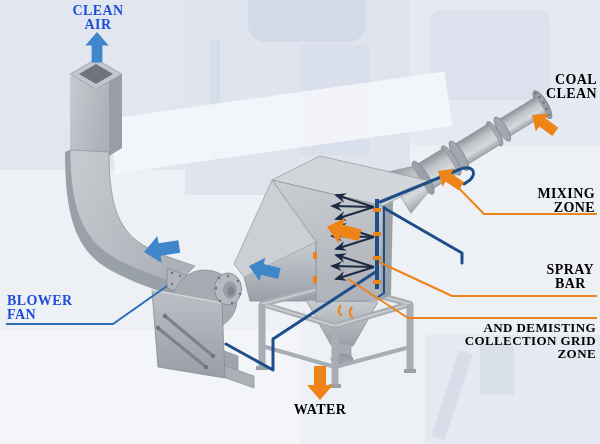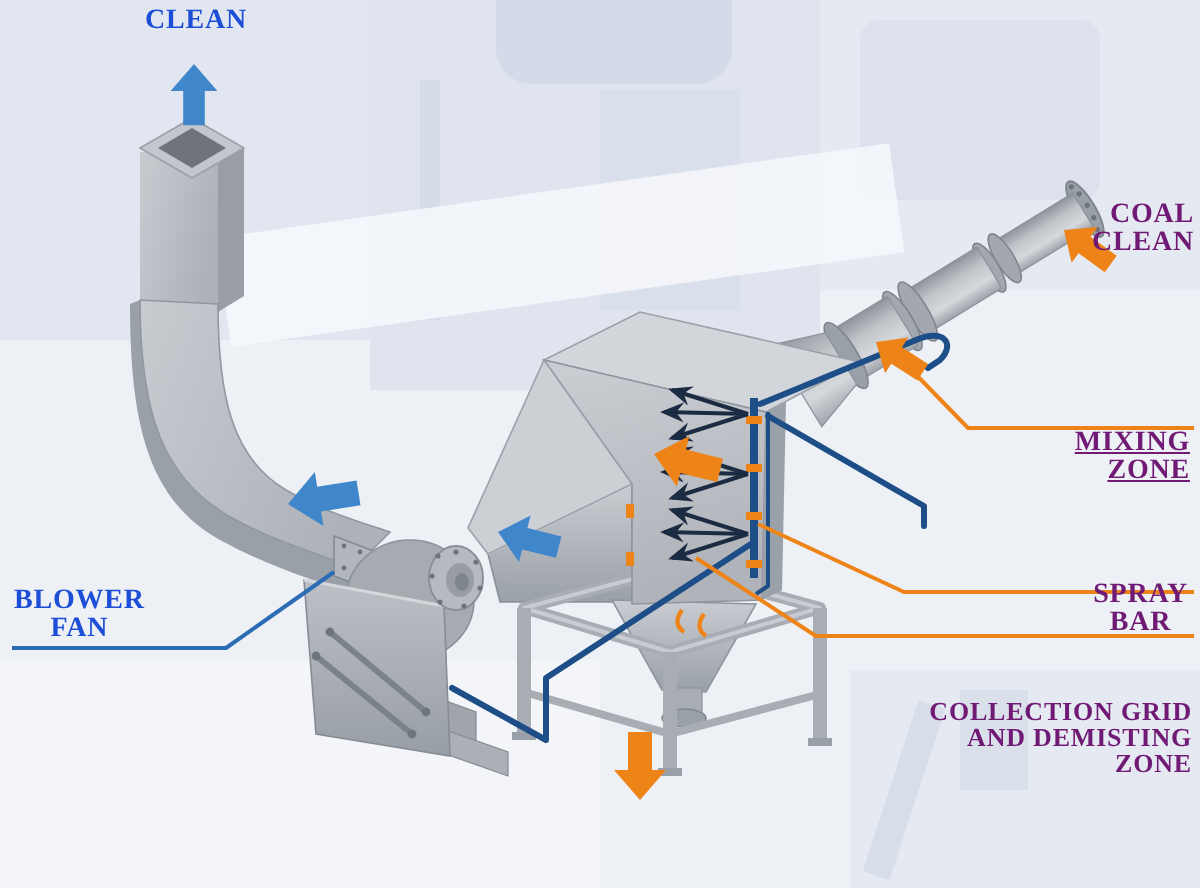--- a/index.html
+++ b/index.html
@@ -1,23 +1,23 @@
 <!DOCTYPE html>
 <html><head>
 <meta charset="utf-8">
 <style>
   html,body{margin:0;padding:0;}
   #stage{position:relative;width:600px;height:444px;overflow:hidden;
          background:#edf0f5;font-family:"Liberation Serif",serif;}
   .bgblock{position:absolute;}
   .lbl{position:absolute;font-weight:bold;font-size:14px;line-height:14px;
-       letter-spacing:.4px;white-space:nowrap;text-align:center;}
+       letter-spacing:.4px;white-space:nowrap;}
   .lbl span{display:block;}
   .lbl.blue{color:#1d4ed8;}
-  .lbl.orange{color:#701a75;margin-top:28px;}
+  .lbl.orange{color:#000000;}
   .lbl.center{text-align:center;}
   .lbl.right{text-align:right;}
   .lbl.small{font-size:13px;line-height:13px;}
   svg{position:absolute;left:0;top:0;}
 </style>
 </head>
 <body>
 
 <div id="stage">
 
@@ -199,38 +199,40 @@
       <polygon points="0,0 15,-13 15,-6 34,-6 34,6 15,6 15,13" transform="translate(249,266) rotate(14) scale(0.92)" fill="#3F86CB"></polygon>
       <polygon points="0,0 15,-13 15,-6 34,-6 34,6 15,6 15,13" transform="translate(327,227) rotate(14)" fill="#EE8318"></polygon>
       <polygon points="0,0 15,-13 15,-6 34,-6 34,6 15,6 15,13" transform="translate(438,171) rotate(33) scale(0.82)" fill="#EE8318"></polygon>
       <polygon points="0,0 15,-13 15,-6 34,-6 34,6 15,6 15,13" transform="translate(532,115) rotate(36) scale(0.85)" fill="#EE8318"></polygon>
       <polygon points="0,0 15,-13 15,-6 34,-6 34,6 15,6 15,13" transform="translate(320,400) rotate(-90)" fill="#EE8318"></polygon>
     </g>
   </svg>
 
   <div class="lbl blue center" style="left:48px;top:4px;width:100px;">
     <span>CLEAN</span>
+    <span>AIR</span>
   </div>
   <div class="lbl orange right" style="right:3px;top:73px;">
     <span>COAL</span>
     <span>CLEAN</span>
   </div>
-  <div class="lbl orange right" style="right:5px;top:187px;text-decoration:underline;">
+  <div class="lbl orange right" style="right:5px;top:187px;">
     <span>MIXING</span>
     <span>ZONE</span>
   </div>
   <div class="lbl orange right" style="right:6px;top:263px;text-align:center;">
     <span>SPRAY</span>
     <span>BAR</span>
   </div>
   <div class="lbl orange right small" style="right:4px;top:321px;">
+    <span>AND DEMISTING</span>
     <span>COLLECTION GRID</span>
-    <span>AND DEMISTING</span>
     <span>ZONE</span>
   </div>
   <div class="lbl blue" style="left:7px;top:294px;">
     <span>BLOWER</span>
     <span>FAN</span>
   </div>
   <div class="lbl orange center" style="left:279px;top:403px;width:82px;">
+    <span>WATER</span>
   </div>
 
 </div>
 
 </body></html>

